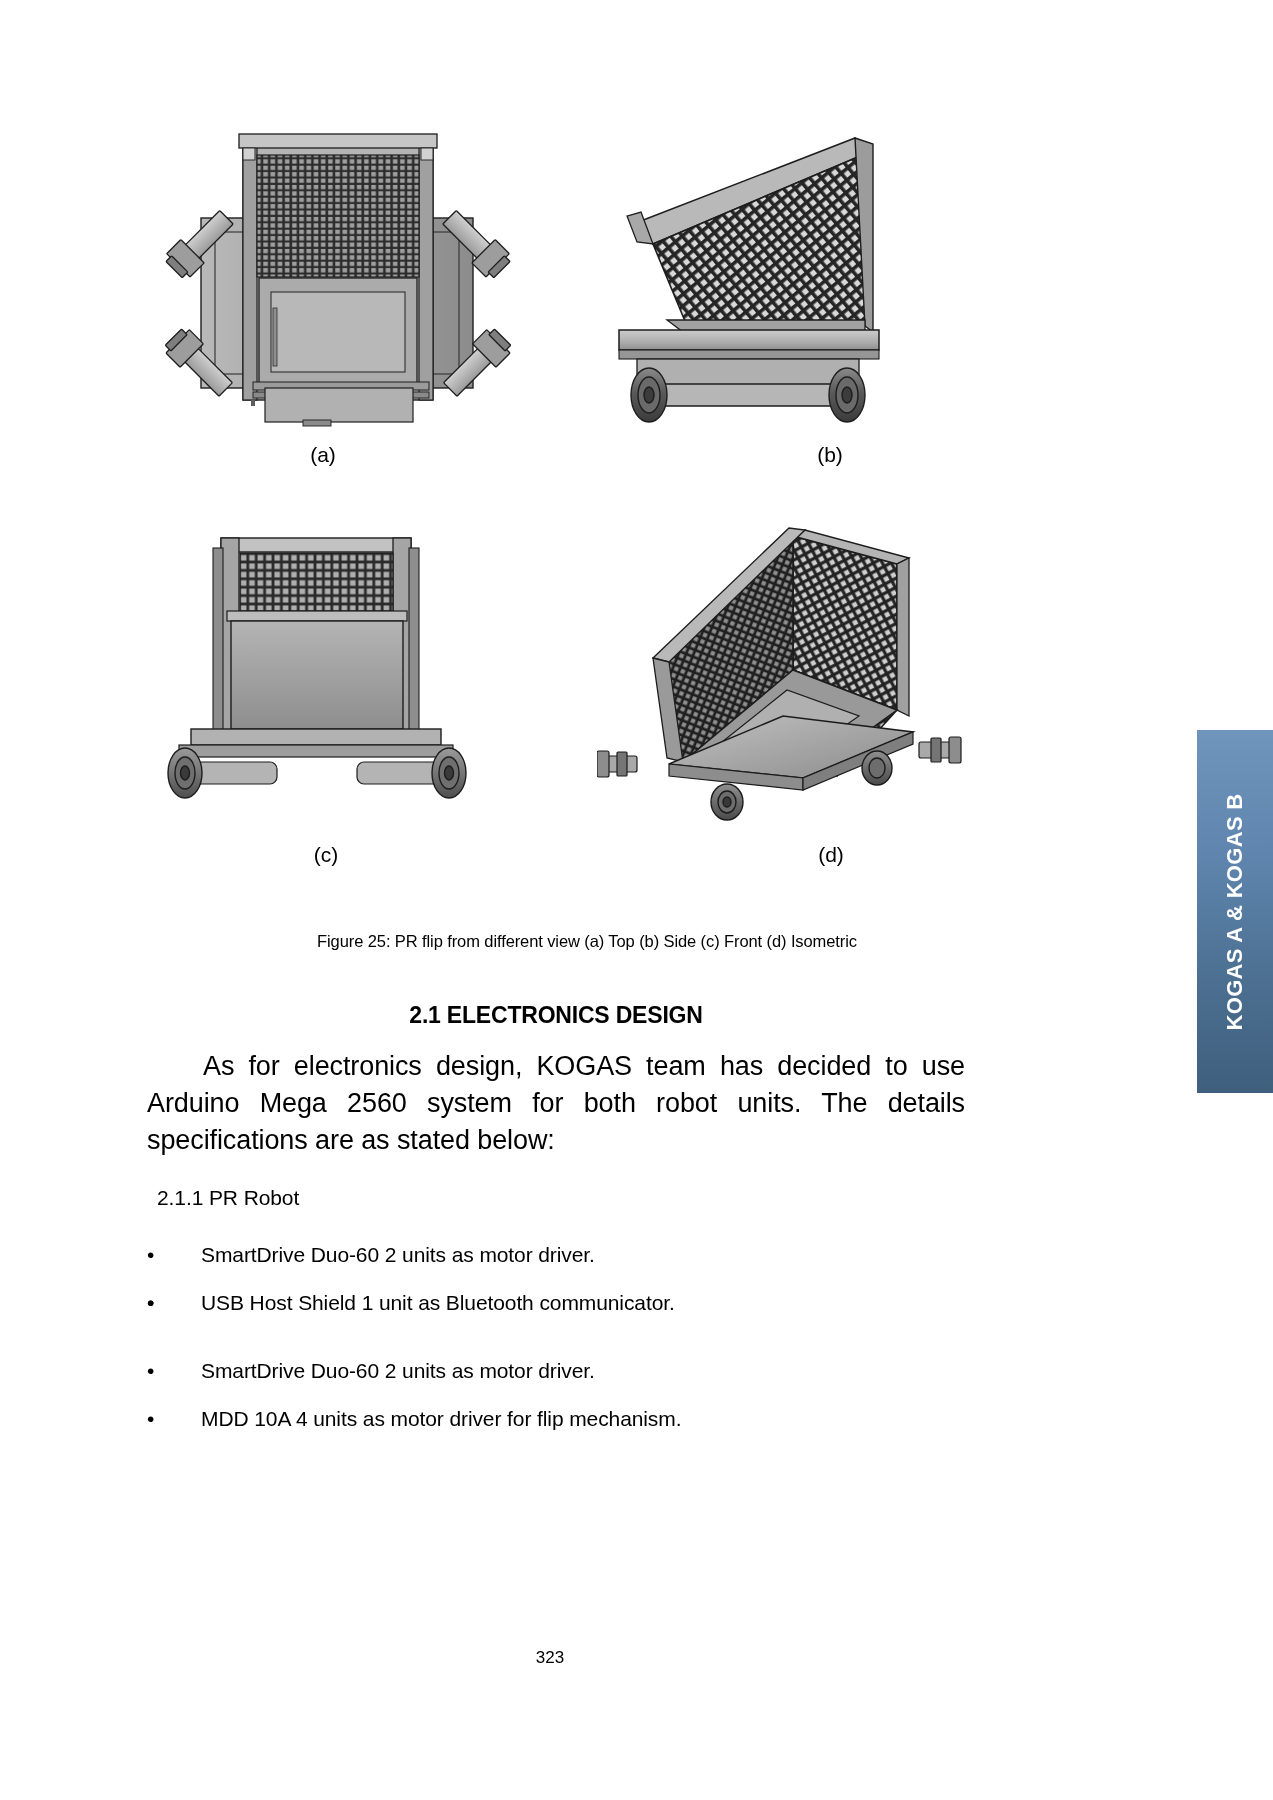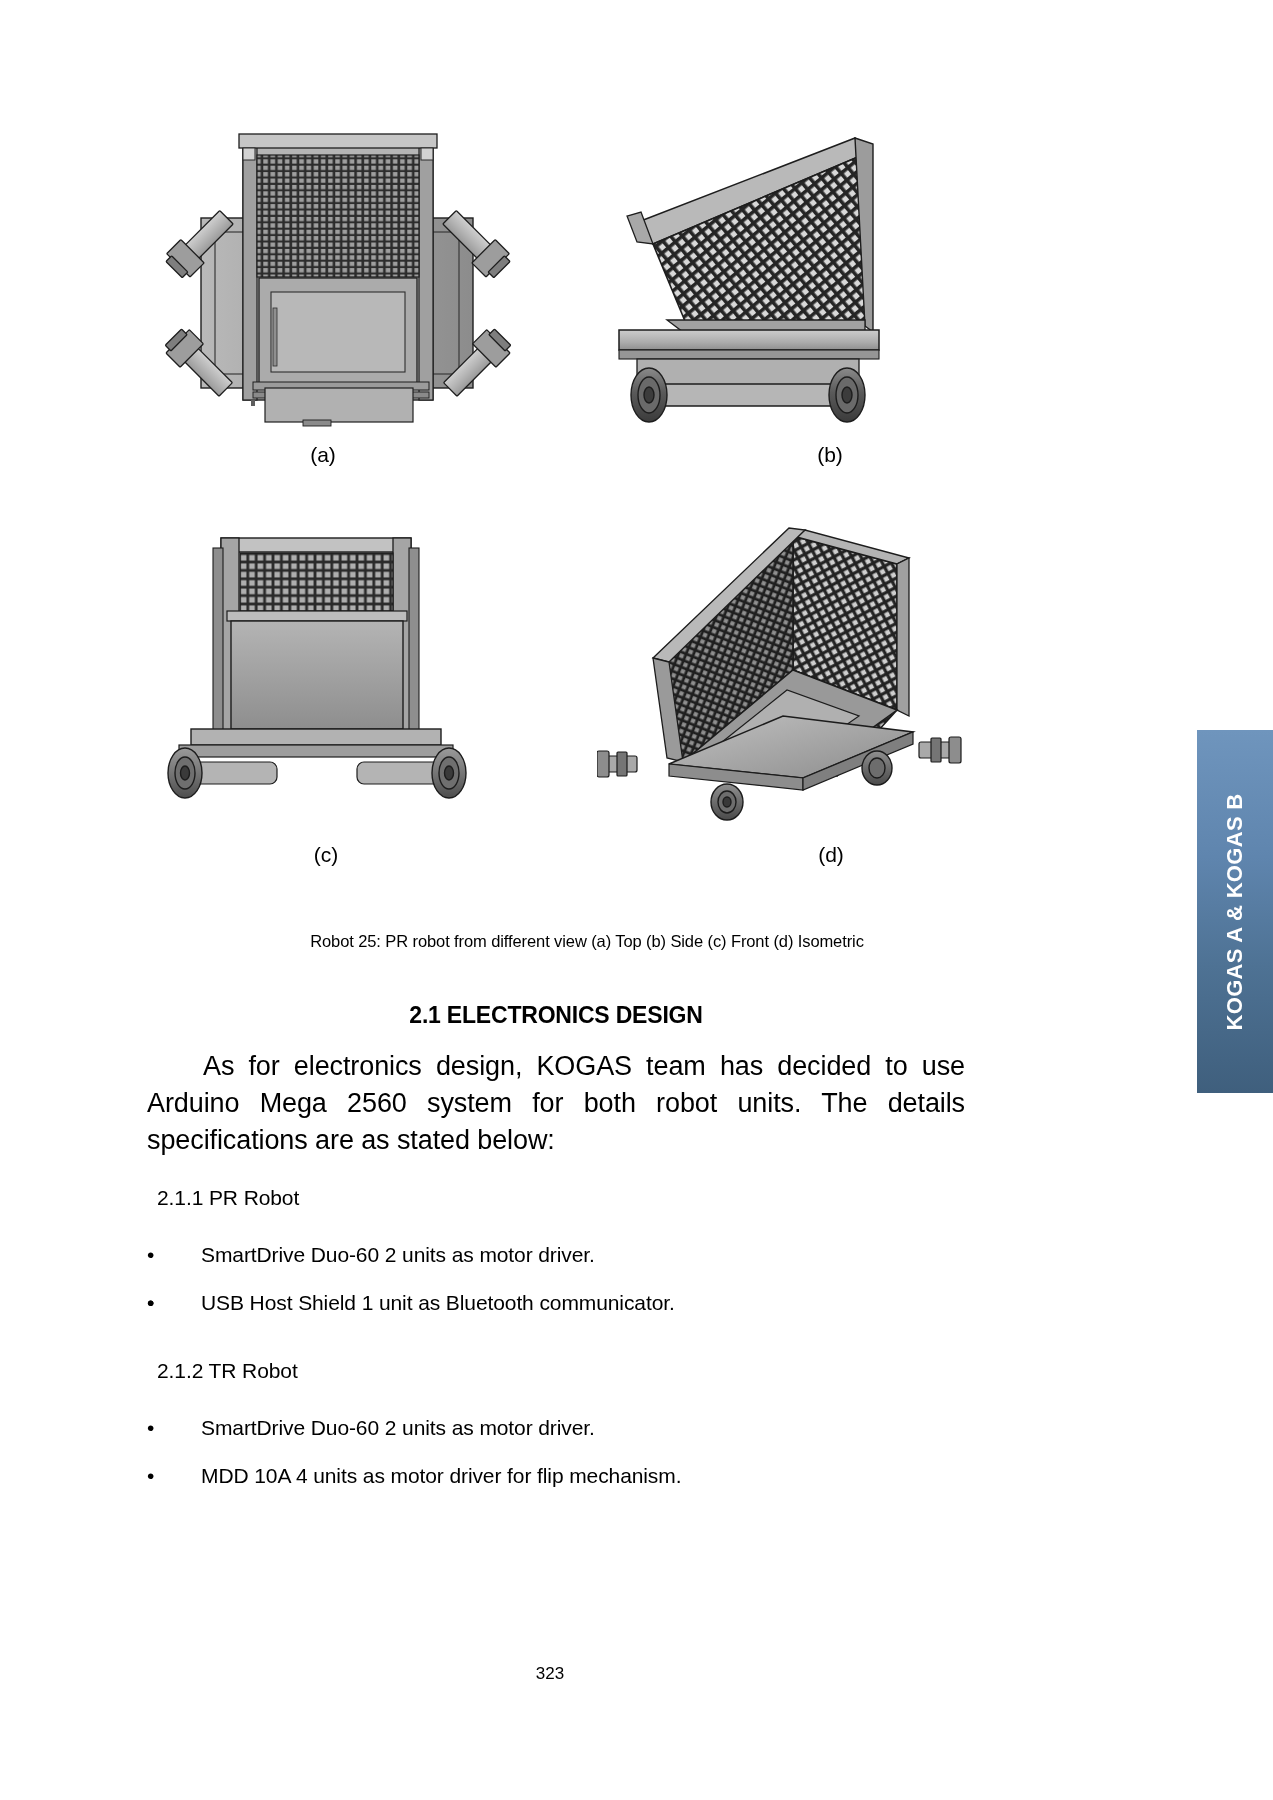--- a/index.html
+++ b/index.html
@@ -128,21 +128,20 @@
     line-height: 37px;
   }
 
   .page-number {
     position: absolute;
     left: 0;
     top: 1648px;
     width: 1100px;
     text-align: center;
     font-size: 17px;
-    margin-top: 16px;
   }
 
   
   .side-tab {
     position: absolute;
     left: 1197px;
     top: 730px;
     width: 76px;
     height: 363px;
     background: linear-gradient(to bottom, #6f95bd 0%, #5f85ae 35%, #4e7294 65%, #3f5f7d 100%);
@@ -391,21 +390,21 @@
             <ellipse cx="280" cy="248" rx="15" ry="17" fill="url(#wheelI)"></ellipse>
             <ellipse cx="280" cy="248" rx="8" ry="10" fill="#6d6d6d"></ellipse>
           </g>
         </svg>
       </div>
       <div class="fig-caption">(d)</div>
     </div>
 
   </div>
 
-  <div class="figure-title">Robot 25: PR robot from different view (a) Top (b) Side (c) Front (d) Isometric</div>
+  <div class="figure-title">Figure 25: PR flip from different view (a) Top (b) Side (c) Front (d) Isometric</div>
 
   <div class="body-area">
     <h2 class="sec-head">2.1 ELECTRONICS DESIGN</h2>
     <div class="spacer-18"></div>
     <p class="para">As for electronics design, KOGAS team has decided to use Arduino Mega 2560 system for both robot units. The details specifications are as stated below:</p>
     <div class="spacer-10"></div>
     <p class="subhead">2.1.1 PR Robot</p>
     <div class="spacer-10"></div>
     <ul class="bullets">
       <li>
@@ -414,21 +413,20 @@
       </li>
       <li>
         <span class="dot">•</span>
       </li>
       <li>
         <span class="dot">•</span>
         <span>USB Host Shield 1 unit as Bluetooth communicator.</span>
       </li>
     </ul>
     <div class="spacer-10"></div>
-    <p class="subhead">2.1.2 TR Robot</p>
     <div class="spacer-10"></div>
     <ul class="bullets">
       <li>
         <span class="dot">•</span>
         <span>SmartDrive Duo-60 2 units as motor driver.</span>
       </li>
       <li>
         <span class="dot">•</span>
         <span>MDD 10A 4 units as motor driver for flip mechanism.</span>
       </li>

